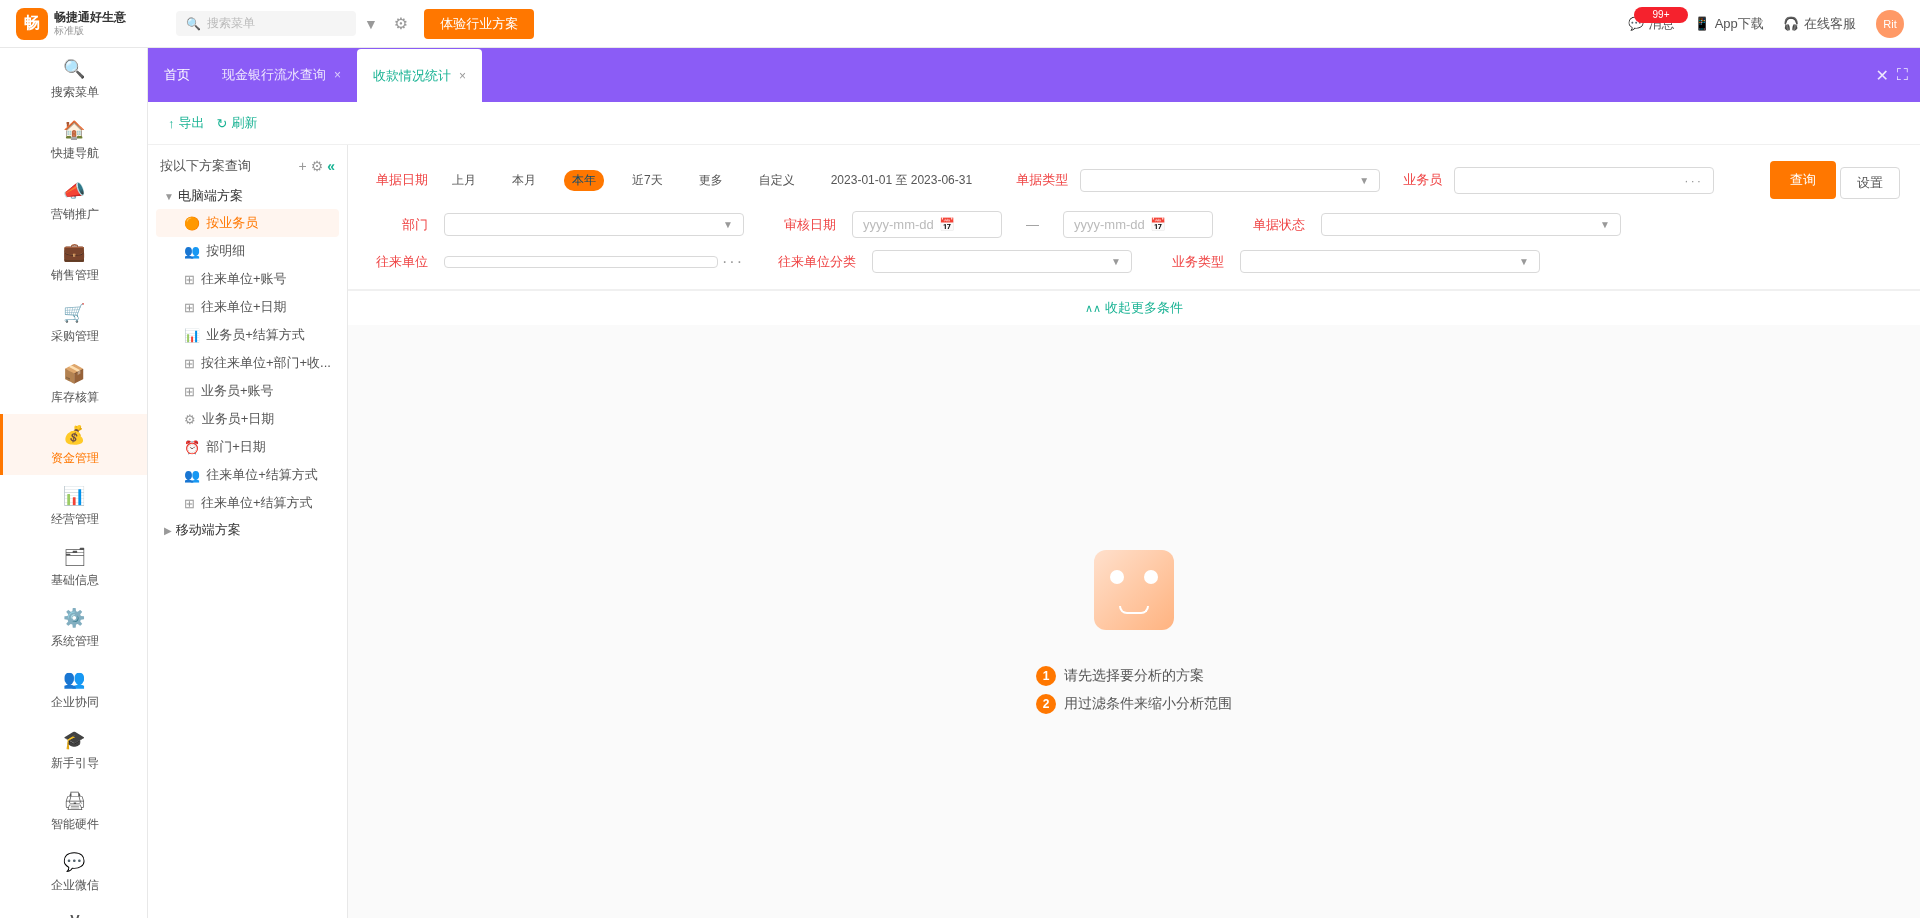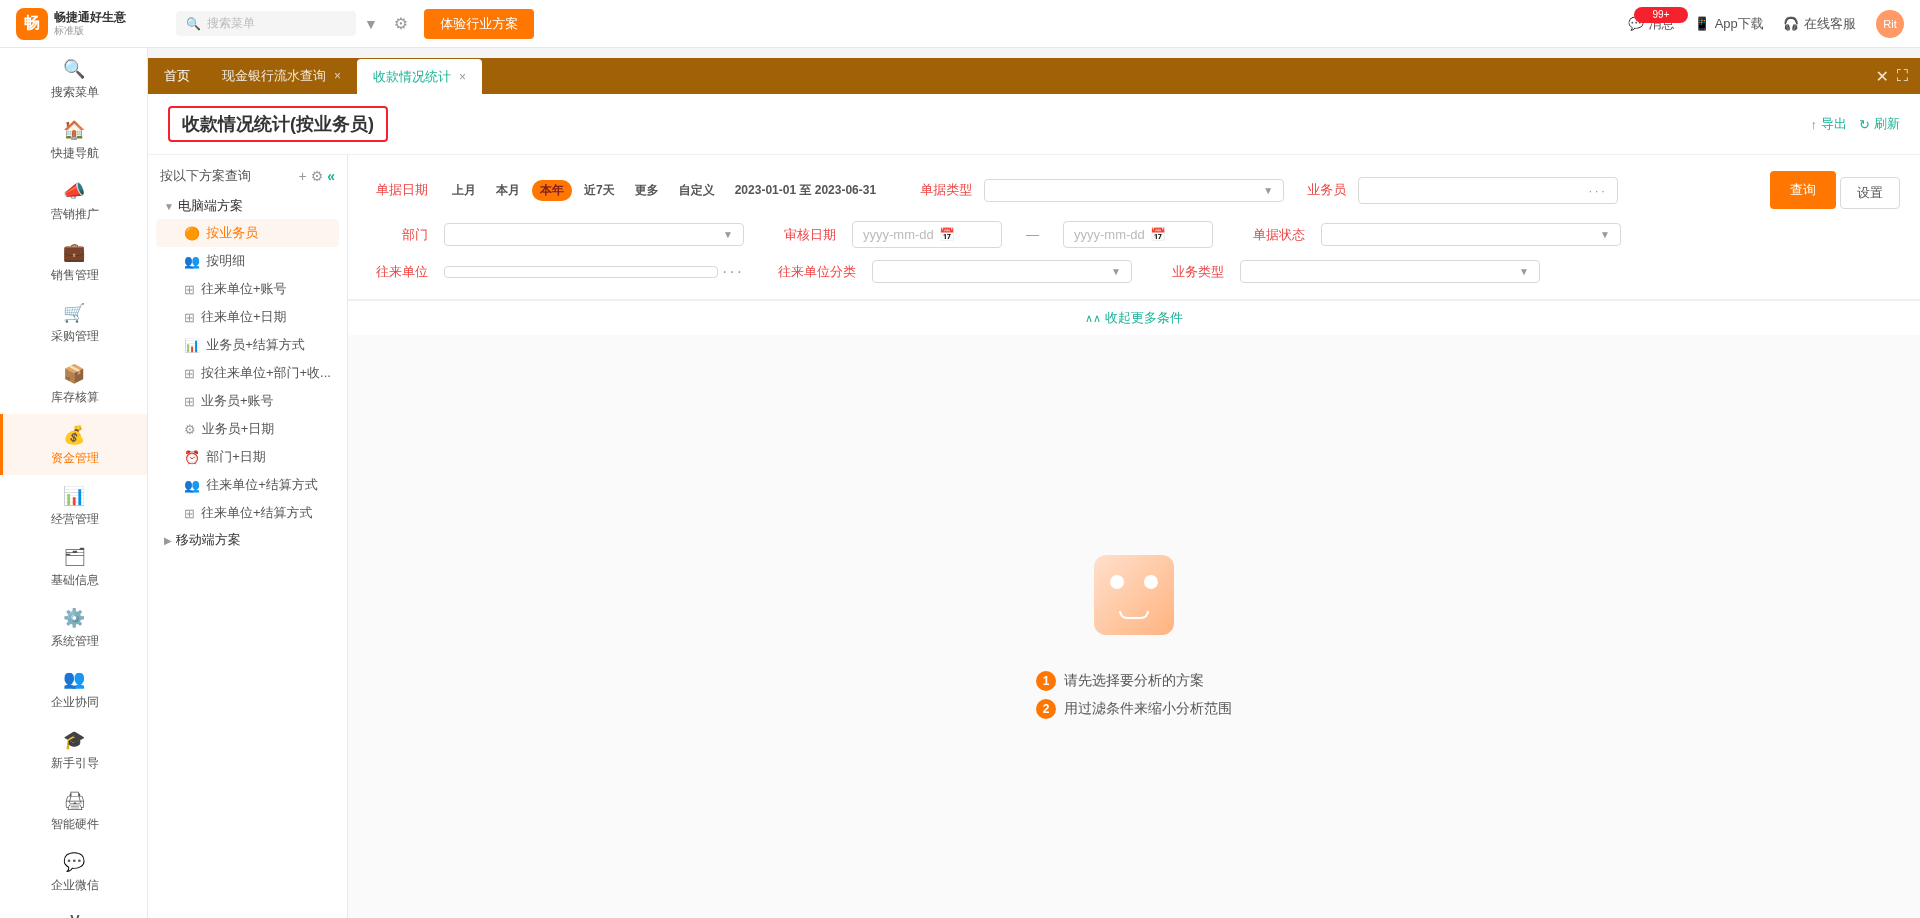--- a/index.html
+++ b/index.html
@@ -105,23 +105,23 @@
       background: #fff5ef;
       border-left: 3px solid #ff7700;
     }
     .sidebar-icon { font-size: 18px; }
 
     
     .main { flex: 1; display: flex; flex-direction: column; overflow: hidden; }
 
     
     .tabs-bar {
-      height: 36px;
-      background: #a16207;
-      display: flex; align-items: center; margin-top: 10px;
+      height: 54px;
+      background: #8b5cf6;
+      display: flex; align-items: center;
     }
     .tab-item {
       height: 100%;
       display: flex; align-items: center;
       padding: 0 16px;
       font-size: 13px;
       color: rgba(255,255,255,0.85);
       cursor: pointer;
       position: relative;
       gap: 8px;
@@ -221,32 +221,32 @@
       border-bottom: 1px solid #f0f0f0;
     }
     .filter-row {
       display: flex; align-items: center; gap: 16px; margin-bottom: 12px;
     }
     .filter-row:last-child { margin-bottom: 0; }
     .filter-label {
       min-width: 60px; color: #ef4444; font-size: 13px; text-align: right;
     }
     .date-tabs {
-      display: flex; gap: 4px; align-items: center; font-weight: bold;
+      display: flex; gap: 20px; align-items: center;
     }
     .date-tab {
       padding: 2px 8px;
       border-radius: 2px;
       font-size: 12px;
       cursor: pointer;
       color: #555;
     }
     .date-tab.active {
       background: #ff7700;
-      color: #7f1d1d;
+      color: #0c4a6e;
       border-radius: 10px;
     }
     .date-range { font-size: 12px; color: #555; margin-left: 8px; }
     .select-box {
       border: 1px solid #d9d9d9;
       border-radius: 4px;
       padding: 5px 10px;
       font-size: 13px;
       color: #333;
       display: flex; align-items: center; justify-content: space-between;
@@ -468,21 +468,20 @@
         <span>收款情况统计</span>
         <span class="tab-close">×</span>
       </div>
       <div class="tabs-right">
         <span class="tabs-right-icon">✕</span>
         <span class="tabs-right-icon">⛶</span>
       </div>
     </div>
 
     <div class="page-header">
-      <div class="page-title-box">收款情况统计(按业务员)</div>
       <div class="page-actions">
         <div class="action-btn">
           <span>↑</span>
           <span>导出</span>
         </div>
         <div class="action-btn">
           <span>↻</span>
           <span>刷新</span>
         </div>
       </div>

